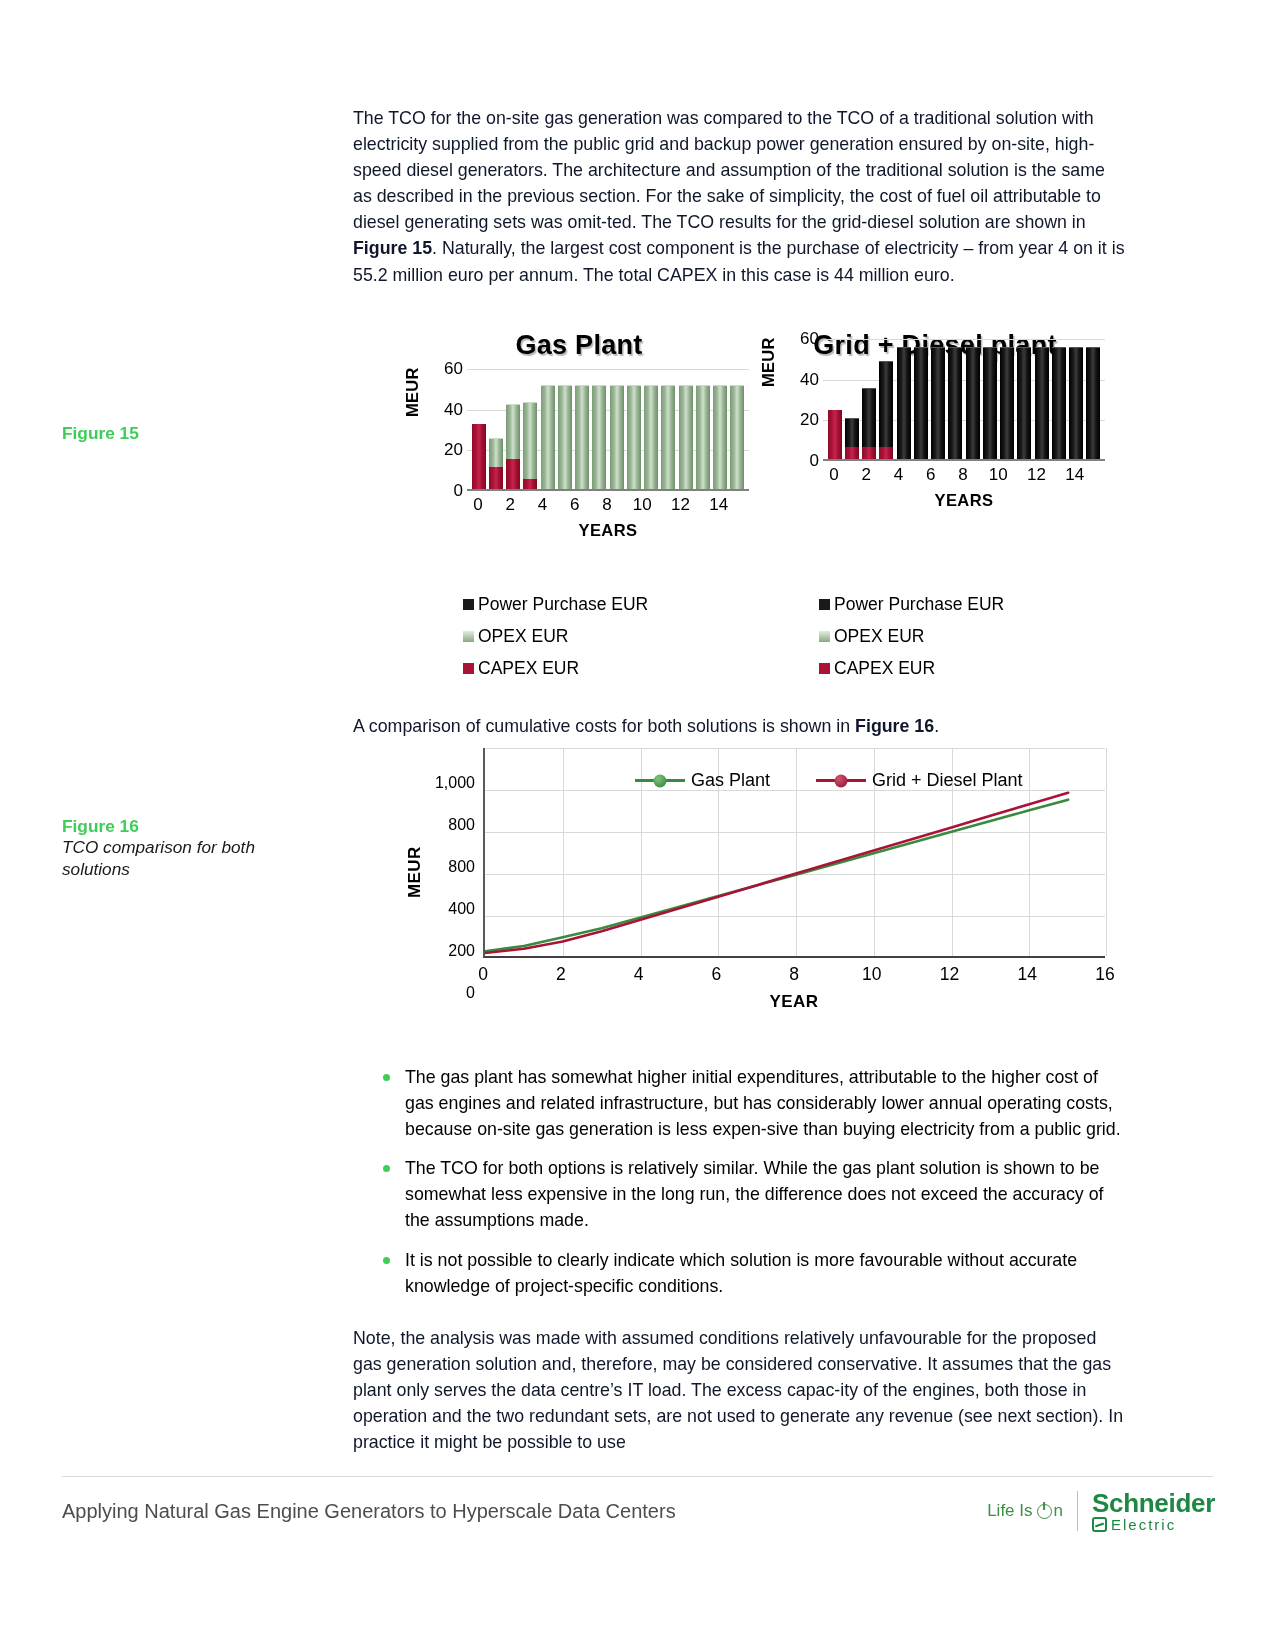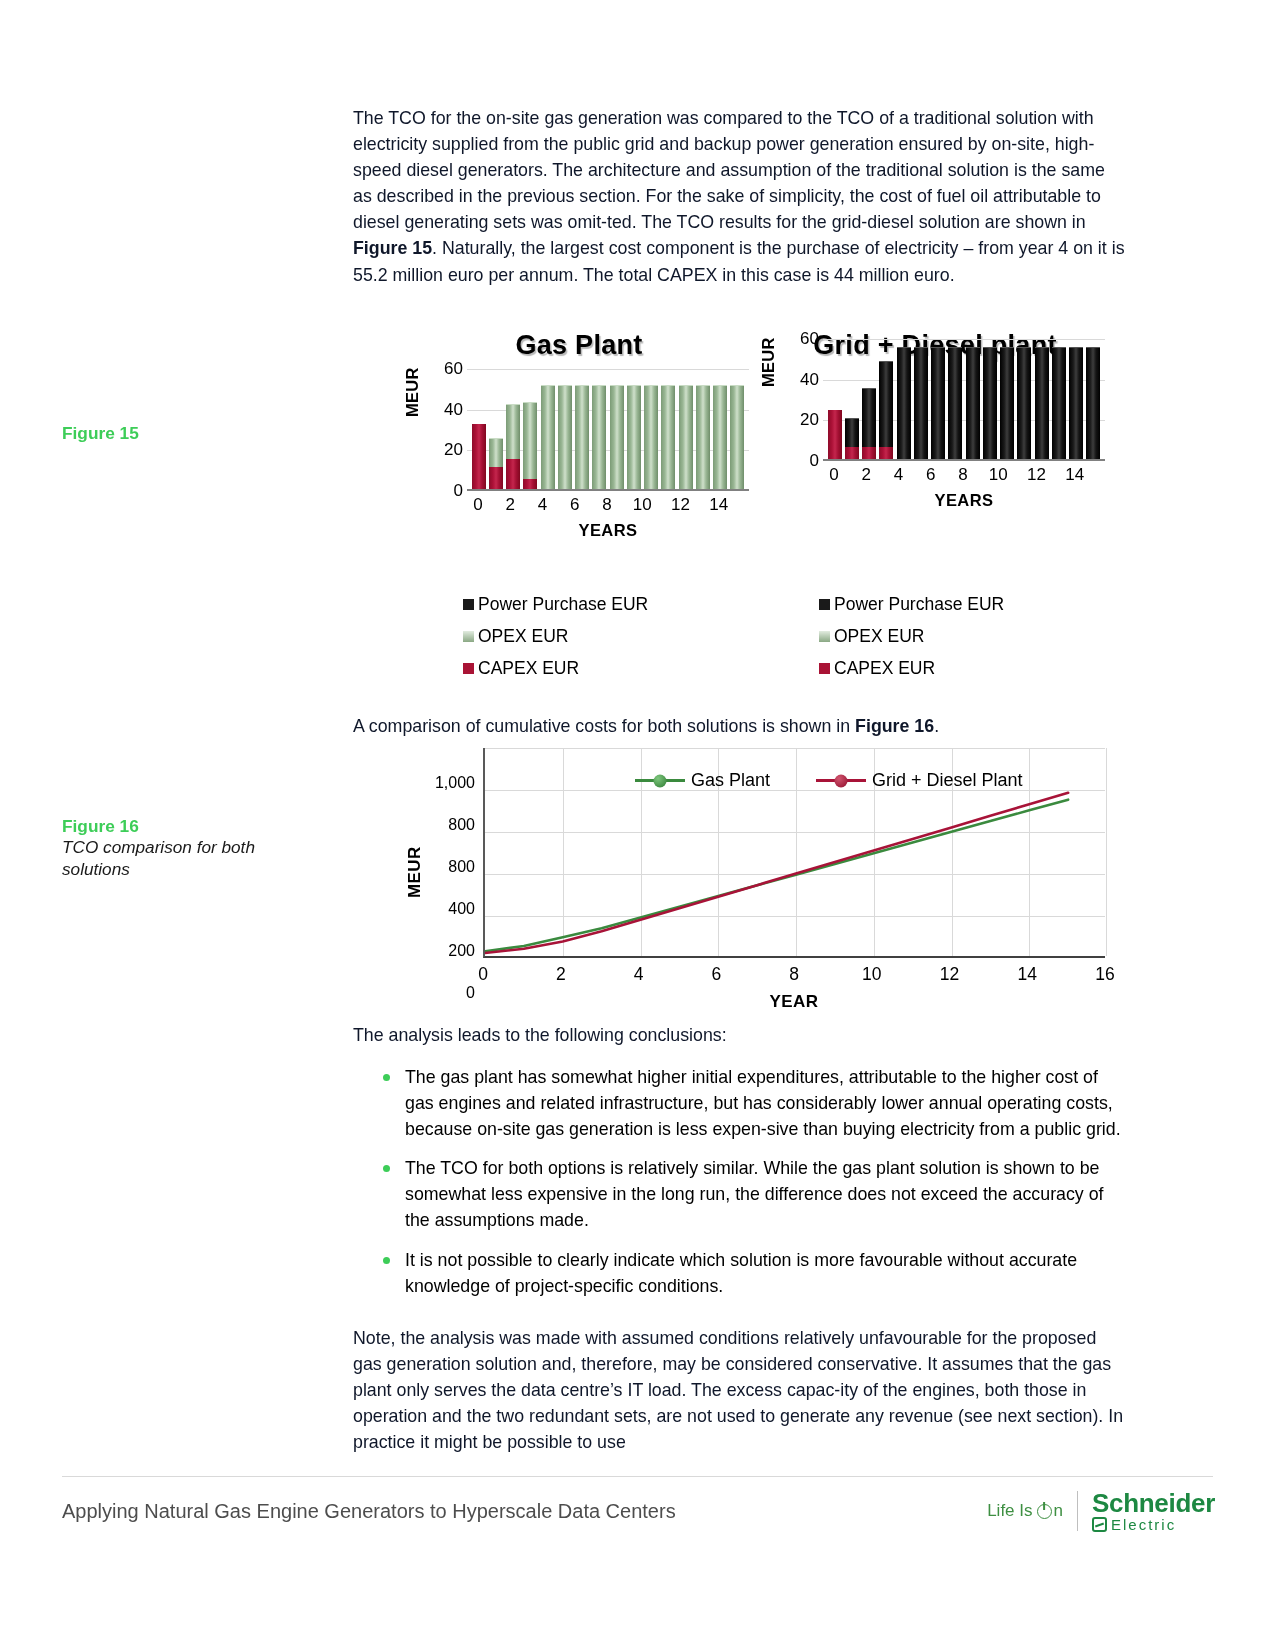--- a/index.html
+++ b/index.html
@@ -507,23 +507,20 @@
         <div class="lc-xtick" style="left: 233.25px;">6</div>
         <div class="lc-xtick" style="left: 311px;">8</div>
         <div class="lc-xtick" style="left: 388.75px;">10</div>
         <div class="lc-xtick" style="left: 466.5px;">12</div>
         <div class="lc-xtick" style="left: 544.25px;">14</div>
         <div class="lc-xtick" style="left: 622px;">16</div>
       </div>
     <div class="lc-xlabel">YEAR</div>
   </div>
 
-  <div class="col" style="top:1022px;">
-    <p class="body">The analysis leads to the following conclusions:</p>
-  </div>
 
   <div class="col" style="top:1064px;">
     <ul class="bullets" id="bullets">
         <li>The gas plant has somewhat higher initial expenditures, attributable to the higher cost of gas engines and related infrastructure, but has considerably lower annual operating costs, because on-site gas generation is less expen-sive than buying electricity from a public grid.</li>
         <li>The TCO for both options is relatively similar. While the gas plant solution is shown to be somewhat less expensive in the long run, the difference does not exceed the accuracy of the assumptions made.</li>
         <li>It is not possible to clearly indicate which solution is more favourable without accurate knowledge of project-specific conditions.</li>
       </ul>
   </div>
 
   <div class="col" style="top:1325px;">

